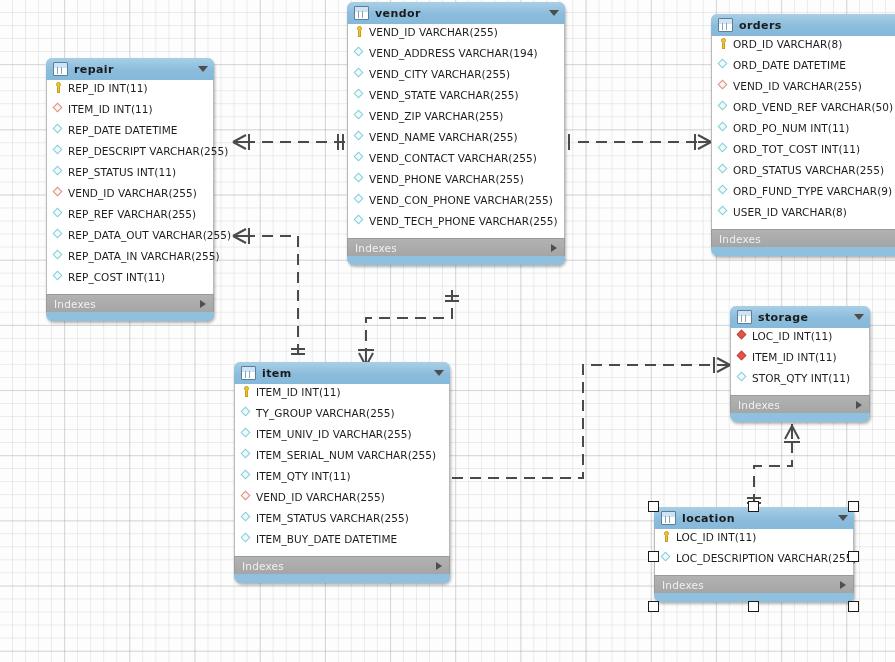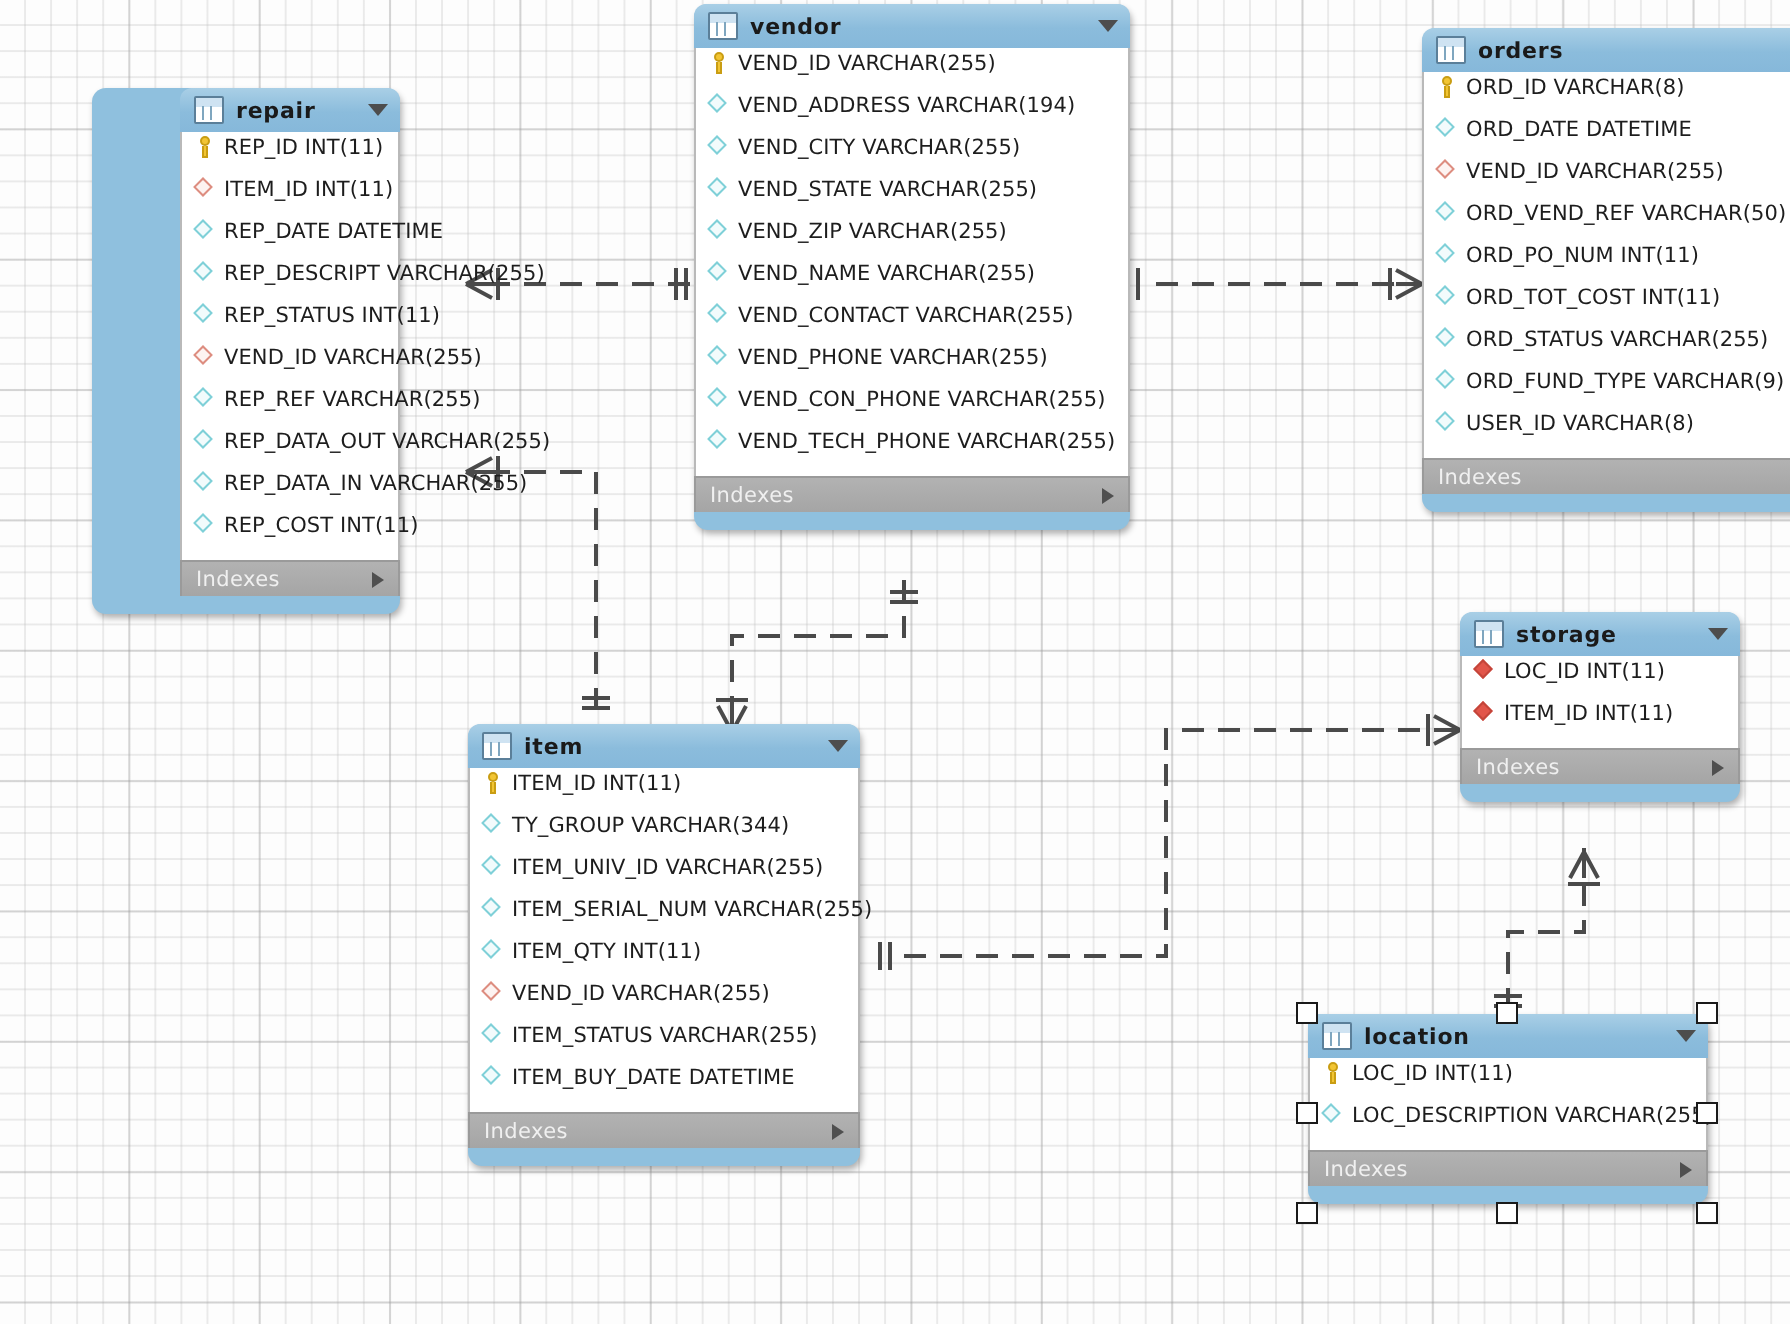--- a/index.html
+++ b/index.html
@@ -234,21 +234,21 @@
         <path d="M 792 424 L 792 466 L 754 466 L 754 505" stroke-dasharray="11 7"></path>
 
         <path d="M 792 426 L 785 439 M 792 426 L 799 439 M 792 426 L 792 439" stroke-dasharray="none"></path>
         <path d="M 784 442 L 800 442" stroke-dasharray="none"></path>
 
         <path d="M 747 498 L 761 498 M 747 503 L 761 503" stroke-dasharray="none"></path>
       </g>
     </g>
   </svg>
 
-  <div class="tbl" id="tbl-repair" style="left:46px; top:44px; width:154px;padding-left:44px;">
+  <div class="tbl" id="tbl-repair" style="left:46px; top:58px; width:168px;">
     <div class="tbl-head">
       <span class="tbl-ico"></span>
       <span class="tbl-title">repair</span>
       <span class="tbl-caret"></span>
     </div>
     <div class="tbl-body">
       <div class="col">
           <span class="gl gl-pk"></span>
           <span class="col-txt">REP_ID INT(11)</span>
         </div>
@@ -392,34 +392,34 @@
           <span class="gl gl-d gl-plain"></span>
           <span class="col-txt">USER_ID VARCHAR(8)</span>
         </div>
     </div>
     <div class="tbl-idx">
       <span class="tbl-idx-label">Indexes</span>
       <span class="tbl-idx-caret"></span>
     </div>
   </div>
 
-  <div class="tbl" id="tbl-item" style="left:234px; top:362px; width:196px;">
+  <div class="tbl" id="tbl-item" style="left:234px; top:362px; width:216px;">
     <div class="tbl-head">
       <span class="tbl-ico"></span>
       <span class="tbl-title">item</span>
       <span class="tbl-caret"></span>
     </div>
     <div class="tbl-body">
       <div class="col">
           <span class="gl gl-pk"></span>
           <span class="col-txt">ITEM_ID INT(11)</span>
         </div>
       <div class="col">
           <span class="gl gl-d gl-plain"></span>
-          <span class="col-txt">TY_GROUP VARCHAR(344)</span>
+          <span class="col-txt">TY_GROUP VARCHAR(255)</span>
         </div>
       <div class="col">
           <span class="gl gl-d gl-plain"></span>
           <span class="col-txt">ITEM_UNIV_ID VARCHAR(255)</span>
         </div>
       <div class="col">
           <span class="gl gl-d gl-plain"></span>
           <span class="col-txt">ITEM_SERIAL_NUM VARCHAR(255)</span>
         </div>
       <div class="col">
@@ -452,20 +452,24 @@
       <span class="tbl-caret"></span>
     </div>
     <div class="tbl-body">
       <div class="col">
           <span class="gl gl-d gl-pkfk"></span>
           <span class="col-txt">LOC_ID INT(11)</span>
         </div>
       <div class="col">
           <span class="gl gl-d gl-pkfk"></span>
           <span class="col-txt">ITEM_ID INT(11)</span>
+        </div>
+      <div class="col">
+          <span class="gl gl-d gl-plain"></span>
+          <span class="col-txt">STOR_QTY INT(11)</span>
         </div>
     </div>
     <div class="tbl-idx">
       <span class="tbl-idx-label">Indexes</span>
       <span class="tbl-idx-caret"></span>
     </div>
   </div>
 
   <div class="tbl" id="tbl-location" style="left:654px; top:507px; width:200px;">
     <div class="tbl-head">

